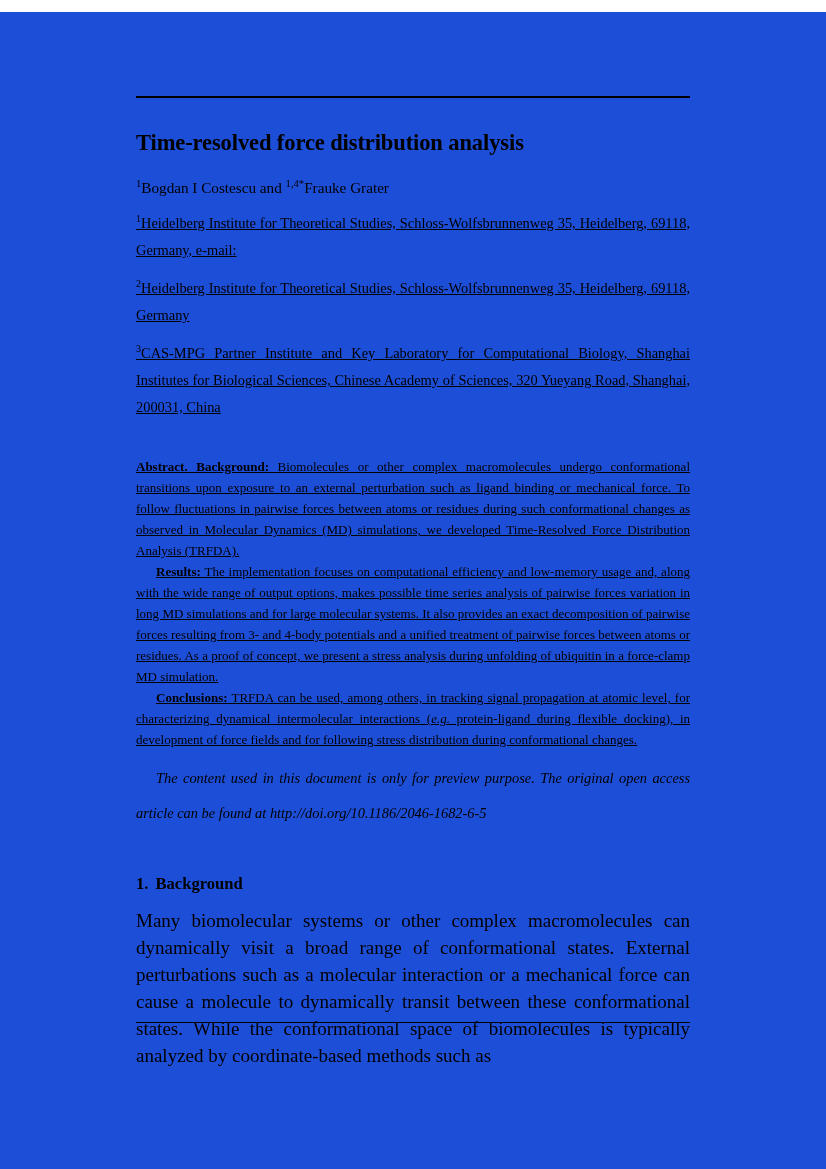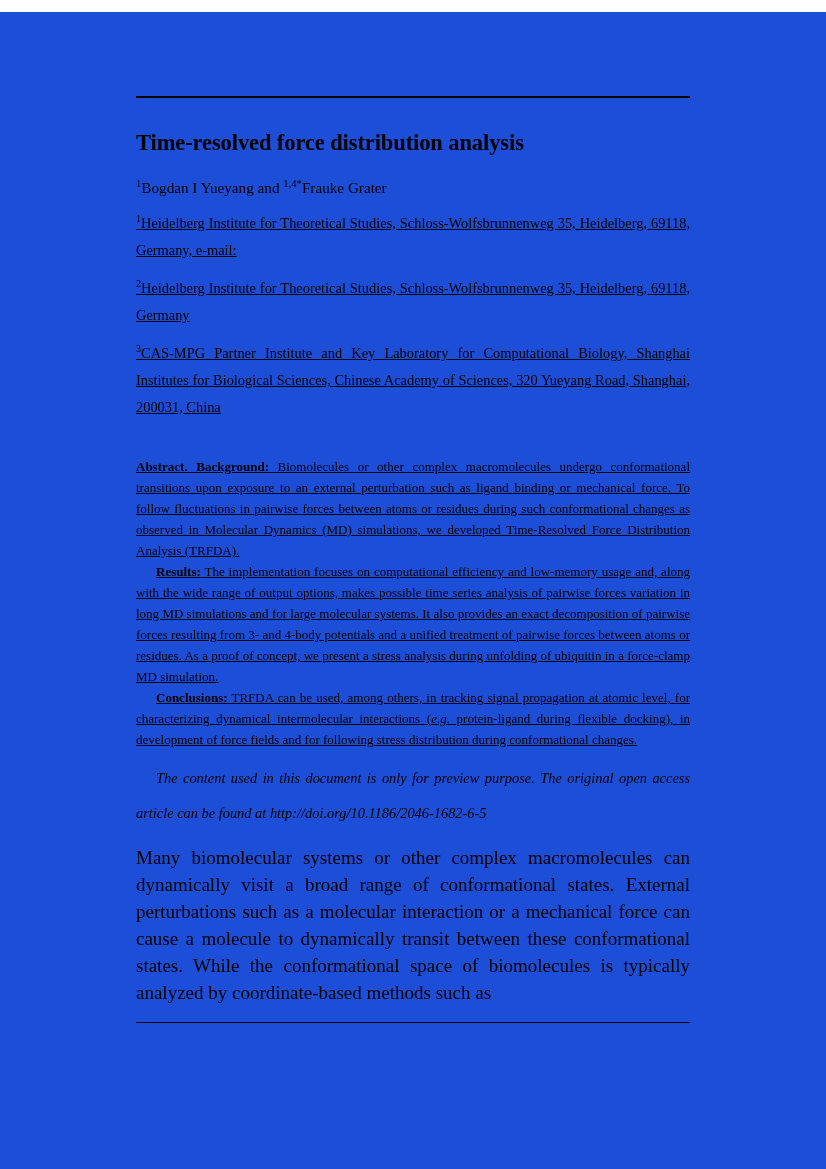--- a/index.html
+++ b/index.html
@@ -147,41 +147,42 @@
 <body>
 
 <div class="page">
 
   <div class="content">
 
     <hr class="rule-top">
 
     <h1 class="title">Time-resolved force distribution analysis</h1>
 
-    <p class="authors"><sup>1</sup><span>Bogdan I Yueyang and </span><sup>1,4*</sup><span>Frauke Grater</span></p>
+    <p class="authors"><sup>1</sup><span>Bogdan I Costescu and </span><sup>1,4*</sup><span>Frauke Grater</span></p>
 
     <p class="affil first"><sup>1</sup><span>Heidelberg Institute for Theoretical Studies, Schloss-Wolfsbrunnenweg 35, Heidelberg, 69118, Germany, e-mail:</span></p>
 
     <p class="affil"><sup>2</sup><span>Heidelberg Institute for Theoretical Studies, Schloss-Wolfsbrunnenweg 35, Heidelberg, 69118, Germany</span></p>
 
     <p class="affil"><sup>3</sup><span>CAS-MPG Partner Institute and Key Laboratory for Computational Biology, Shanghai Institutes for Biological Sciences, Chinese Academy of Sciences, 320 Yueyang Road, Shanghai, 200031, China</span></p>
 
 
     <div class="abstract-block">
 
       <p class="abs-para"><span class="abs-lead">Abstract. Background:</span><span> Biomolecules or other complex macromolecules undergo conformational transitions upon exposure to an external perturbation such as ligand binding or mechanical force. To follow fluctuations in pairwise forces between atoms or residues during such conformational changes as observed in Molecular Dynamics (MD) simulations, we developed Time-Resolved Force Distribution Analysis (TRFDA).</span></p>
 
       <p class="abs-para"><span class="abs-lead">Results:</span><span> The implementation focuses on computational efficiency and low-memory usage and, along with the wide range of output options, makes possible time series analysis of pairwise forces variation in long MD simulations and for large molecular systems. It also provides an exact decomposition of pairwise forces resulting from 3- and 4-body potentials and a unified treatment of pairwise forces between atoms or residues. As a proof of concept, we present a stress analysis during unfolding of ubiquitin in a force-clamp MD simulation.</span></p>
 
       <p class="abs-para"><span class="abs-lead">Conclusions:</span><span> TRFDA can be used, among others, in tracking signal propagation at atomic level, for characterizing dynamical intermolecular interactions (</span><span class="abs-italic">e.g.</span><span> protein-ligand during flexible docking), in development of force fields and for following stress distribution during conformational changes.</span></p>
 
     </div>
 
     <p class="notice">The content used in this document is only for preview purpose. The original open access article can be found at http://doi.org/10.1186/2046-1682-6-5</p>
 
+    <h2 class="section-head"><span class="num">1.</span><span>Background</span></h2>
 
     <p class="body-para">Many biomolecular systems or other complex macromolecules can dynamically visit a broad range of conformational states. External perturbations such as a molecular interaction or a mechanical force can cause a molecule to dynamically transit between these conformational states. While the conformational space of biomolecules is typically analyzed by coordinate-based methods such as</p>
 
   </div>
 
   <hr class="rule-footer">
 
 
 </div>
 

